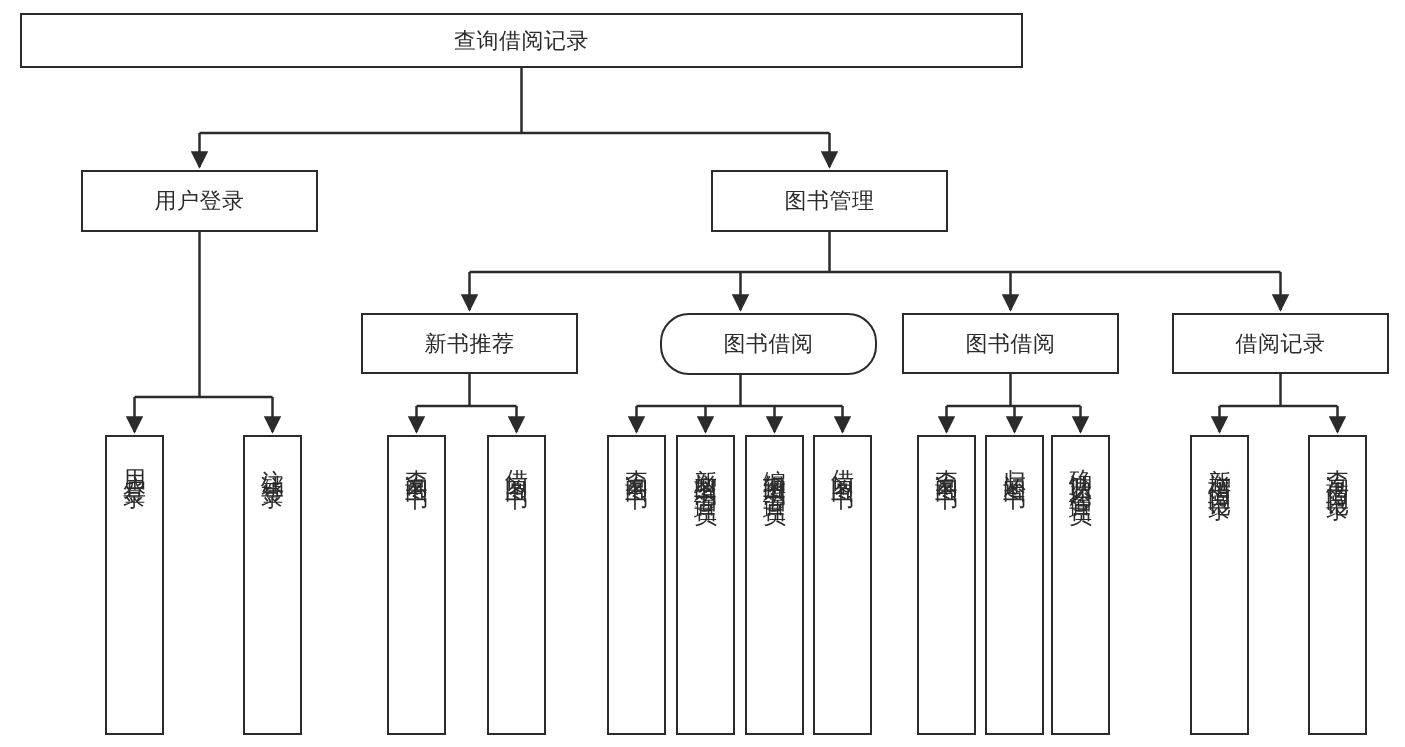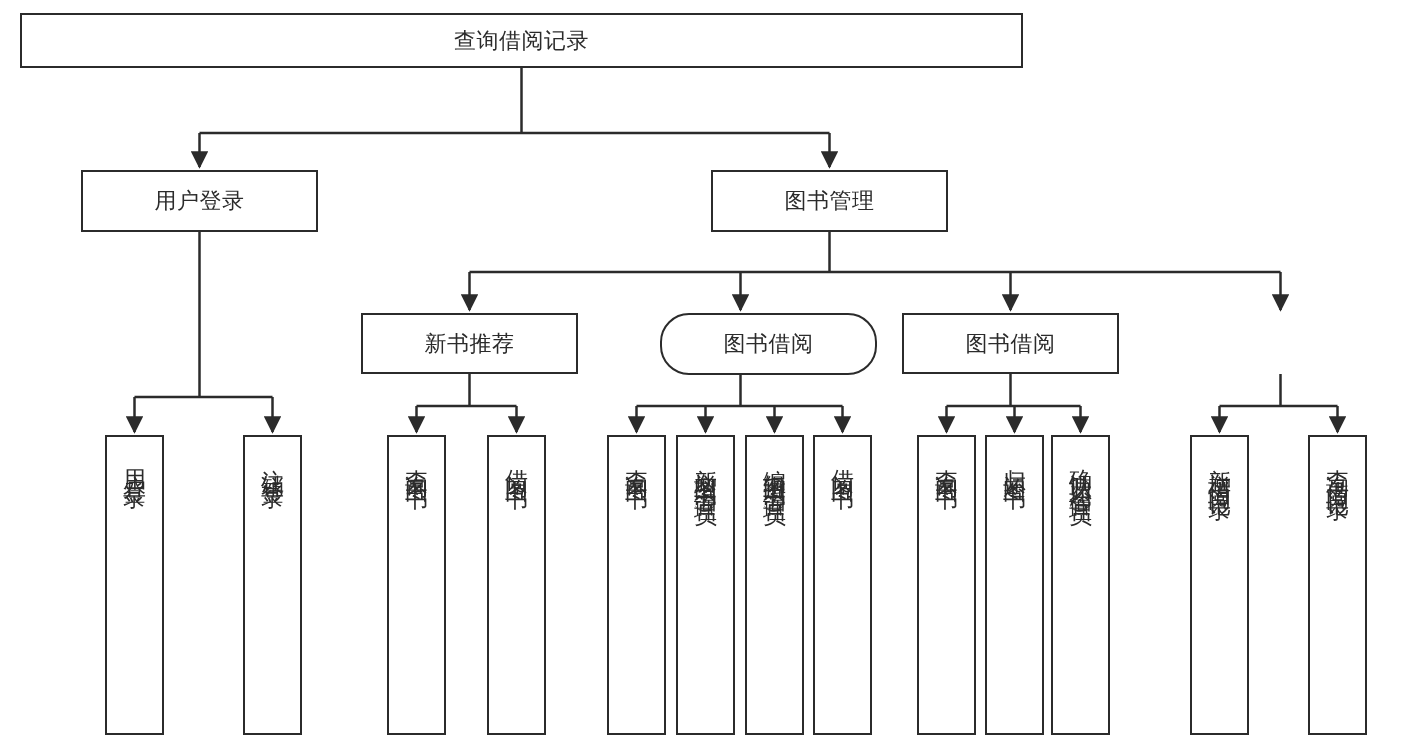--- a/index.html
+++ b/index.html
@@ -131,20 +131,23 @@
 
   <div class="node horiz" id="node-new-book-rec" style="left: 361px; top: 313px; width: 217px; height: 61px; align-items: center;">
     <span class="lbl">新书推荐</span>
   </div>
   <div class="node horiz" id="node-book-borrow" style="left: 660px; top: 313px; width: 217px; height: 62px; border-radius: 29px;">
     <span class="lbl">图书借阅</span>
   </div>
   <div class="node horiz" id="node-current-borrow" style="left: 902px; top: 313px; width: 217px; height: 61px;">
     <span class="lbl">图书借阅</span>
   </div>
+  <div class="node horiz" id="node-borrow-record" style="left: 1172px; top: 313px; width: 217px; height: 61px;">
+    <span class="lbl">借阅记录</span>
+  </div>
 
   <div class="node vert" id="node-leaf-user-login" style="left: 105px; top: 435px; width: 59px; height: 300px;">
     <span class="lbl">用户登录</span>
   </div>
   <div class="node vert" id="node-leaf-user-logout" style="left: 243px; top: 435px; width: 59px; height: 300px;">
     <span class="lbl">注销登录</span>
   </div>
   <div class="node vert" id="node-leaf-query-book-1" style="left: 387px; top: 435px; width: 59px; height: 300px;">
     <span class="lbl">查询图书</span>
   </div>

